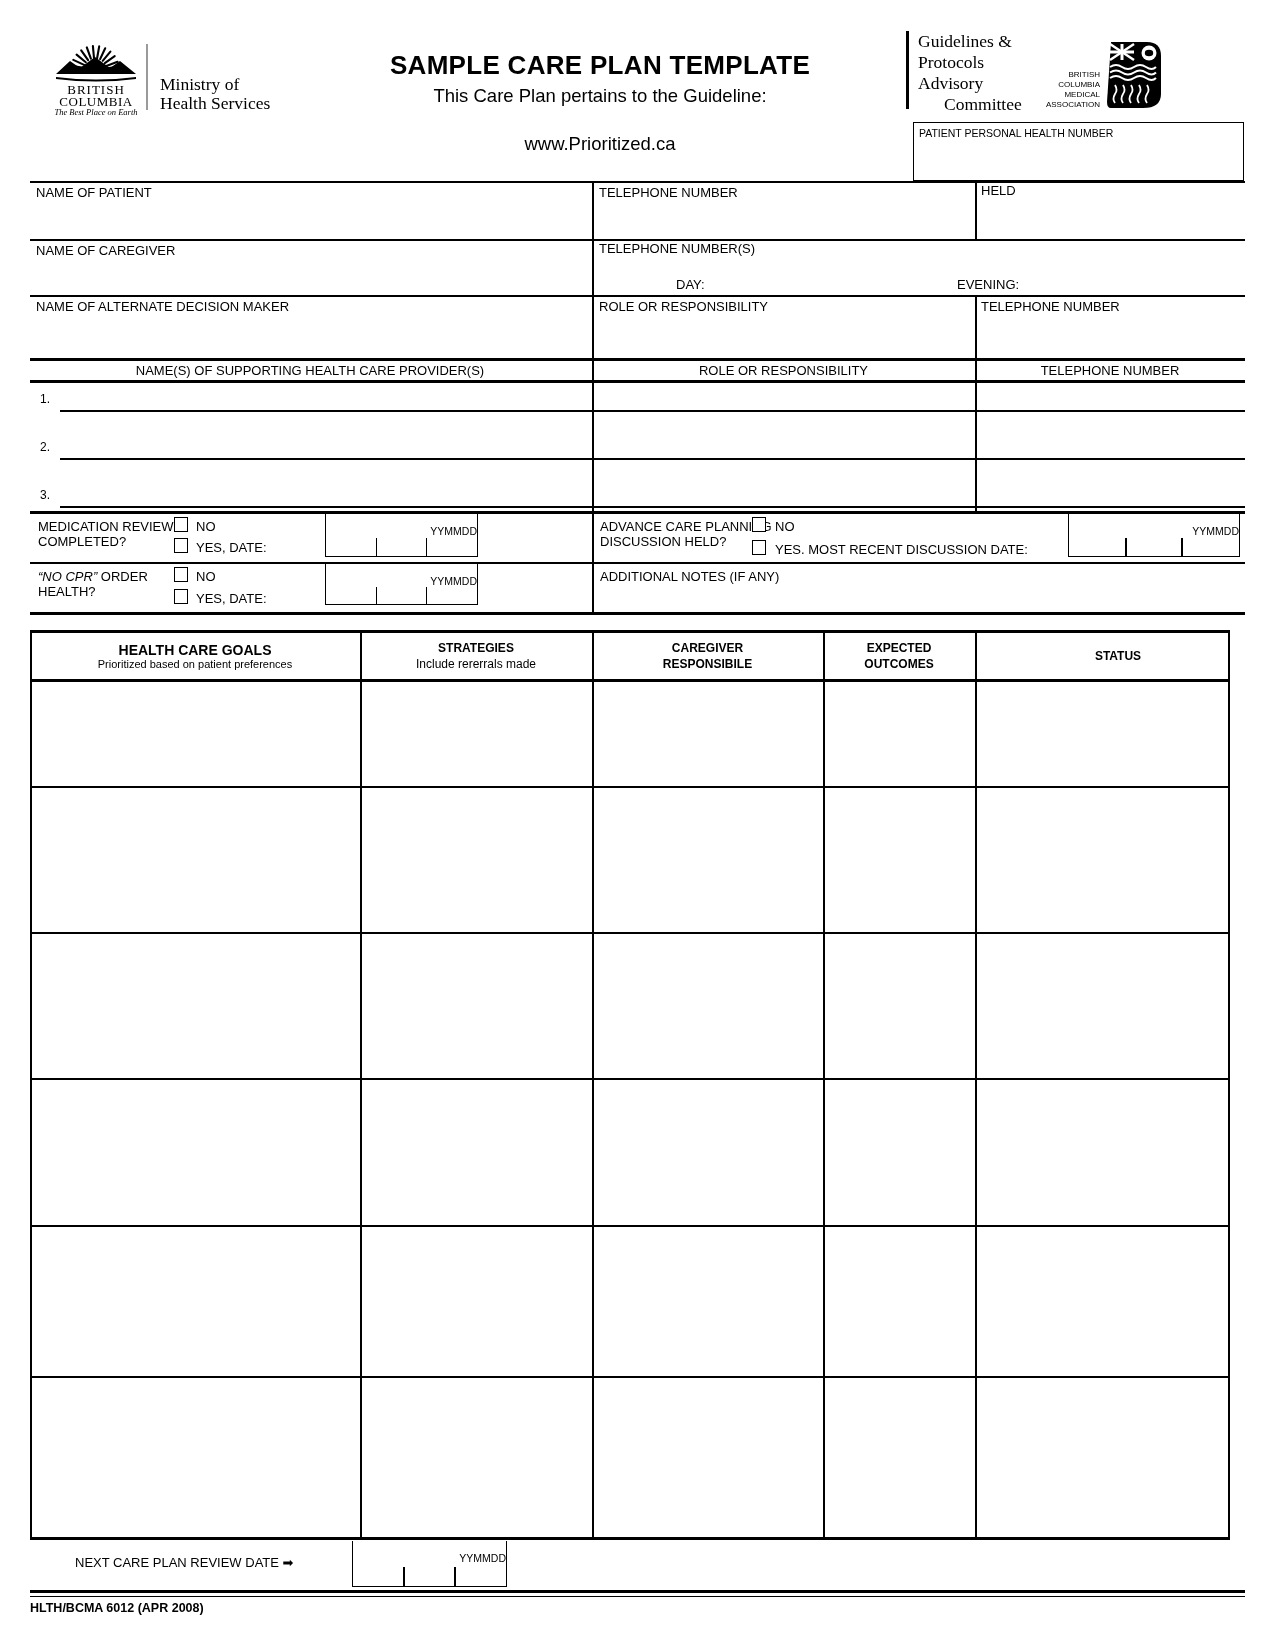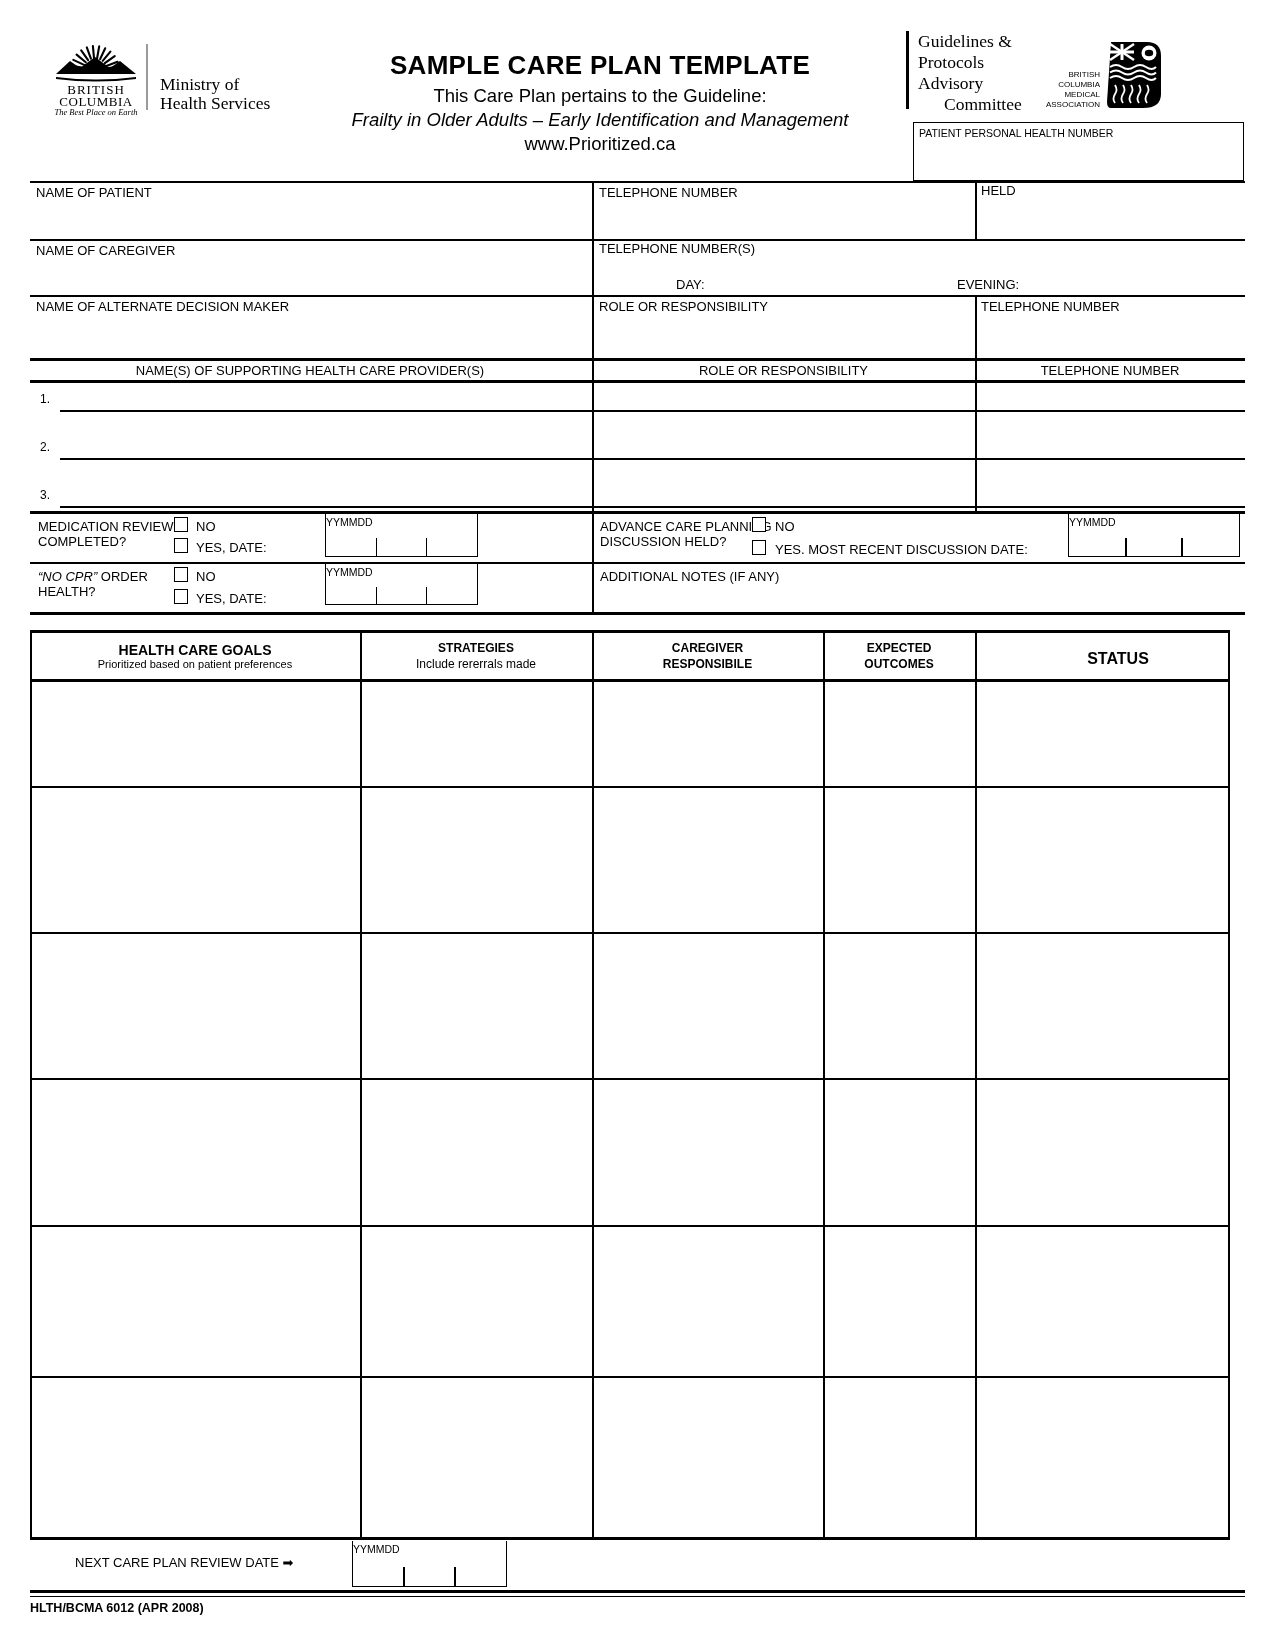--- a/index.html
+++ b/index.html
@@ -7,21 +7,21 @@
         font-family:"Liberation Sans",sans-serif;color:#000;overflow:hidden;}
   .abs{position:absolute;}
   .lbl{position:absolute;font-size:13px;line-height:1.15;white-space:nowrap;}
   .sm{font-size:10.5px;}
   .hl{position:absolute;height:1.5px;background:#000;}
   .hl.thick{height:3px;}
   .vl{position:absolute;width:1.5px;background:#000;}
   .vl.thick{width:2px;}
   .cb{position:absolute;width:12px;height:13px;border:1.8px solid #000;background:#fff;}
   .datebox{position:absolute;border:1.8px solid #000;border-top:none;background:#fff;}
-  .db-labels{display:flex;justify-content:flex-start;font-size:10.5px;padding-top:2px;}
+  .db-labels{display:flex;justify-content:flex-end;font-size:10.5px;padding-top:11px;}
   .db-tick{position:absolute;bottom:0;width:1.6px;height:42%;background:#000;}
   .db-t1{left:33%;} .db-t2{left:66%;}
   .ctr{text-align:center;}
   .b{font-weight:bold;}
   .i{font-style:italic;}
   .serif{font-family:"Liberation Serif",serif;}
   .title{position:absolute;left:330px;width:540px;text-align:center;}
   .gpac{font-family:"Liberation Serif",serif;font-size:17.5px;line-height:1;}
   .bcma-t{position:absolute;font-size:8px;line-height:1.25;text-align:right;width:82px;left:1018px;}
   .cell{position:absolute;background:transparent;}
@@ -53,21 +53,20 @@
   <div class="lbl serif ctr" style="left:53px;top:95px;width:86px;font-size:13px;letter-spacing:0.5px;">COLUMBIA</div>
   <div class="lbl serif i ctr" style="left:53px;top:108px;width:86px;font-size:8.5px;">The Best Place on Earth</div>
 
   <div class="abs" style="left:146px;top:44px;width:1.5px;height:66px;background:#9a9a9a;"></div>
 
   <div class="lbl serif" style="left:160px;top:74px;font-size:17.5px;">Ministry of</div>
   <div class="lbl serif" style="left:160px;top:93px;font-size:17.5px;">Health Services</div>
 
   <div class="title b" style="top:50px;font-size:26px;letter-spacing:0.3px;">SAMPLE CARE PLAN TEMPLATE</div>
   <div class="title" style="top:85px;font-size:18.5px;">This Care Plan pertains to the Guideline:</div>
-  <div class="title i" style="top:109px;font-size:18.5px;">Frailty in Older Adults – Early Identification and Management</div>
   <div class="title" style="top:133px;font-size:18.5px;">www.Prioritized.ca</div>
 
   <div class="abs" style="left:906px;top:31px;width:2.5px;height:78px;background:#000;"></div>
   <div class="lbl gpac" style="left:918px;top:33px;">Guidelines &amp;</div>
   <div class="lbl gpac" style="left:918px;top:54px;">Protocols</div>
   <div class="lbl gpac" style="left:918px;top:75px;">Advisory</div>
   <div class="lbl gpac" style="left:918px;top:96px;margin-left:26px;">Committee</div>
 
   <div class="bcma-t" style="top:70px;">BRITISH</div>
   <div class="bcma-t" style="top:80px;">COLUMBIA</div>
@@ -227,21 +226,21 @@
   <div class="hl thick" style="left:30px;top:1537px;width:1200px;"></div>
 
   <div class="lbl b ctr" style="left:30px;top:642px;width:330px;font-size:14px;">HEALTH CARE GOALS</div>
   <div class="lbl ctr" style="left:30px;top:658px;width:330px;font-size:11px;">Prioritized based on patient preferences</div>
   <div class="lbl b ctr" style="left:360px;top:642px;width:232px;font-size:12px;">STRATEGIES</div>
   <div class="lbl ctr" style="left:360px;top:658px;width:232px;font-size:12px;">Include rererrals made</div>
   <div class="lbl b ctr" style="left:592px;top:642px;width:231px;font-size:12px;">CAREGIVER</div>
   <div class="lbl b ctr" style="left:592px;top:658px;width:231px;font-size:12px;">RESPONSIBILE</div>
   <div class="lbl b ctr" style="left:823px;top:642px;width:152px;font-size:12px;">EXPECTED</div>
   <div class="lbl b ctr" style="left:823px;top:658px;width:152px;font-size:12px;">OUTCOMES</div>
-  <div class="lbl b ctr" style="left:975px;top:650px;width:286px;font-size:16px;">STATUS</div>
+  <div class="lbl b ctr" style="left:975px;top:650px;width:286px;font-size:12px;">STATUS</div>
 
   <div id="table-cells">
       <div class="cell" style="left: 32px; top: 682px; width: 326px; height: 101px;"></div>
       <div class="cell" style="left: 362px; top: 682px; width: 228px; height: 101px;"></div>
       <div class="cell" style="left: 594px; top: 682px; width: 227px; height: 101px;"></div>
       <div class="cell" style="left: 825px; top: 682px; width: 148px; height: 101px;"></div>
       <div class="cell" style="left: 977px; top: 682px; width: 251px; height: 101px;"></div>
       <div class="cell" style="left: 32px; top: 789px; width: 326px; height: 140px;"></div>
       <div class="cell" style="left: 362px; top: 789px; width: 228px; height: 140px;"></div>
       <div class="cell" style="left: 594px; top: 789px; width: 227px; height: 140px;"></div>

